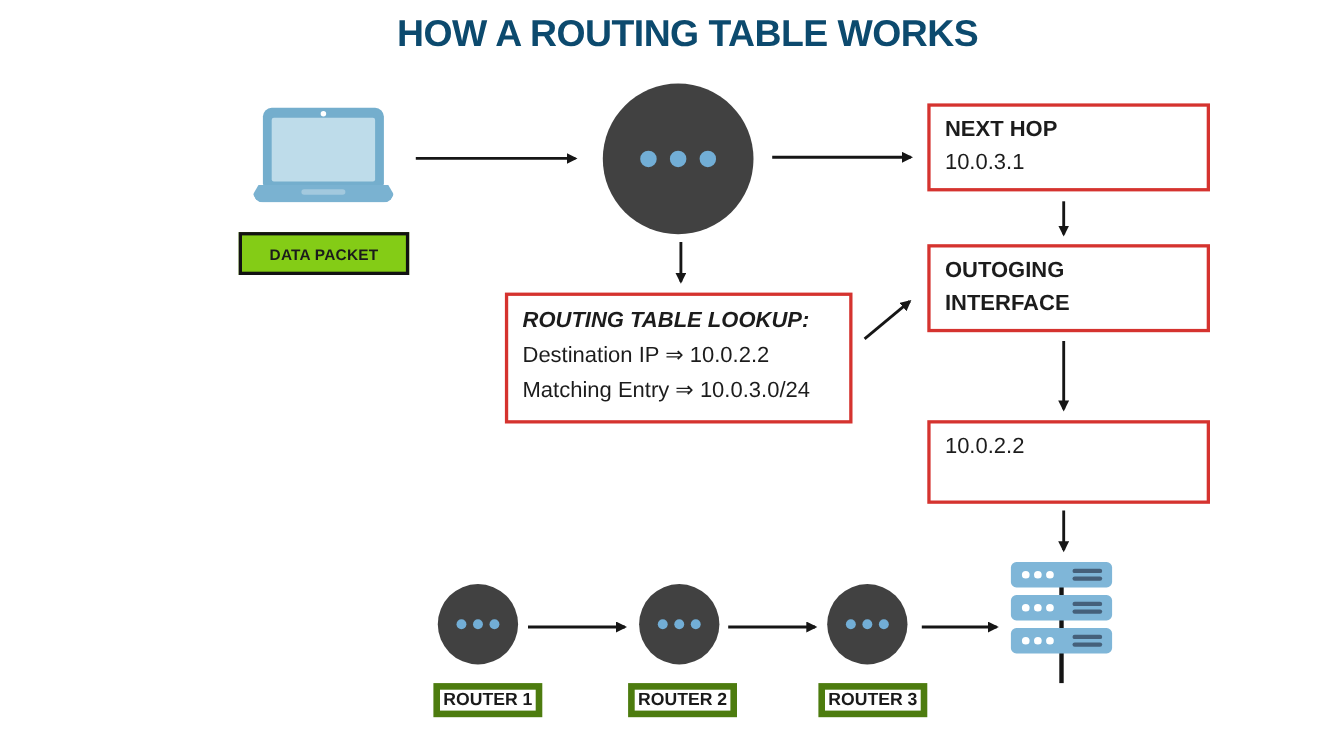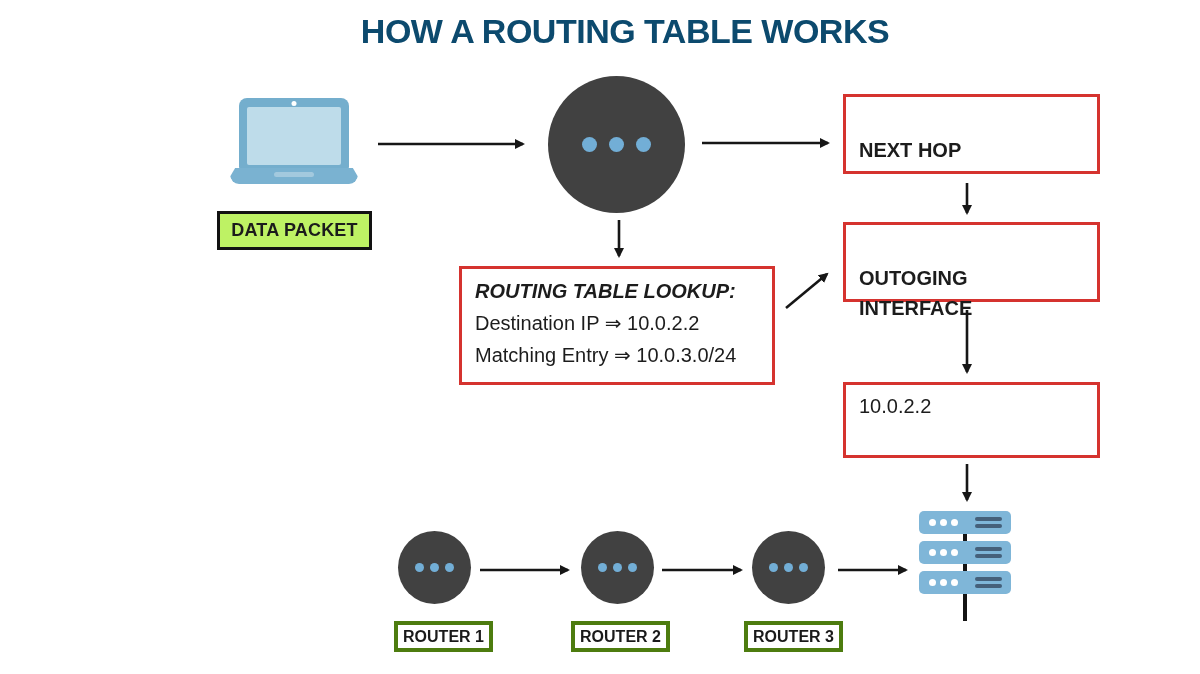--- a/index.html
+++ b/index.html
@@ -22,38 +22,38 @@
   .laptop-cam{position:absolute;top:3px;left:50%;transform:translateX(-50%);
     width:5px;height:5px;background:#fff;border-radius:50%;}
   .laptop-base{position:absolute;left:0;top:72px;width:128px;height:16px;
     background:#7ab2d1;border-radius:3px 3px 9px 9px;
     clip-path:polygon(4% 0,96% 0,100% 55%,97% 100%,3% 100%,0 55%);}
   .laptop-pad{position:absolute;top:76px;left:50%;transform:translateX(-50%);
     width:40px;height:5px;background:#a3c9de;border-radius:3px;}
   
   .blackbox{
     position:absolute;left:217px;top:211px;width:155px;height:39px;
-    box-sizing:border-box;border:3px solid #121212;background:#bef264;
+    box-sizing:border-box;border:3px solid #121212;background:#84cc16;
     display:flex;align-items:center;justify-content:center;
-    font-size:18px;font-weight:600;letter-spacing:0.2px;
+    font-size:14px;font-weight:600;letter-spacing:0.2px;
   }
   .redbox{
     position:absolute;box-sizing:border-box;background:#fff;
     border:3px solid #d5332f;padding:6px 13px;
     font-size:20px;line-height:1.52;color:#1c1c1c;
   }
   .redbox .hd{font-weight:700;font-style:italic;}
-  .redbox .hd-semi{font-weight:600;margin-top:32px;}
+  .redbox .hd-semi{font-weight:600;}
   #box-nexthop{left:843px;top:94px;width:257px;height:80px;}
   #box-outgoing{left:843px;top:222px;width:257px;height:80px;}
   #box-destination{left:843px;top:382px;width:257px;height:76px;}
   #box-lookup{left:459px;top:266px;width:316px;height:119px;line-height:1.6;}
   .router-label{
     position:absolute;box-sizing:border-box;background:#fff;
-    border:4px solid #4d7c0f;width:99px;height:31px;top:621px;
+    border:6px solid #4d7c0f;width:99px;height:31px;top:621px;
     display:flex;align-items:center;justify-content:center;
     font-size:16px;font-weight:600;color:#1a1a1a;white-space:nowrap;
   }
   #label-r1{left:394px;} #label-r2{left:571px;} #label-r3{left:744px;}
   
   .router-circle{
     position:absolute;border-radius:50%;background:#414141;
     display:flex;align-items:center;justify-content:center;
   }
   .router-circle .dot{border-radius:50%;background:#72aed6;}
@@ -94,20 +94,21 @@
   <div class="blackbox">DATA PACKET</div>
 
   <div class="router-circle router-big">
     <span class="dot"></span>
     <span class="dot"></span>
     <span class="dot"></span>
   </div>
 
   <div class="redbox" id="box-nexthop">
     <div class="hd-semi">NEXT HOP</div>
+    <div>10.0.3.1</div>
   </div>
 
   <div class="redbox" id="box-outgoing">
     <div class="hd-semi">OUTOGING INTERFACE</div>
   </div>
 
   <div class="redbox" id="box-destination">
     <div>10.0.2.2</div>
   </div>
 

